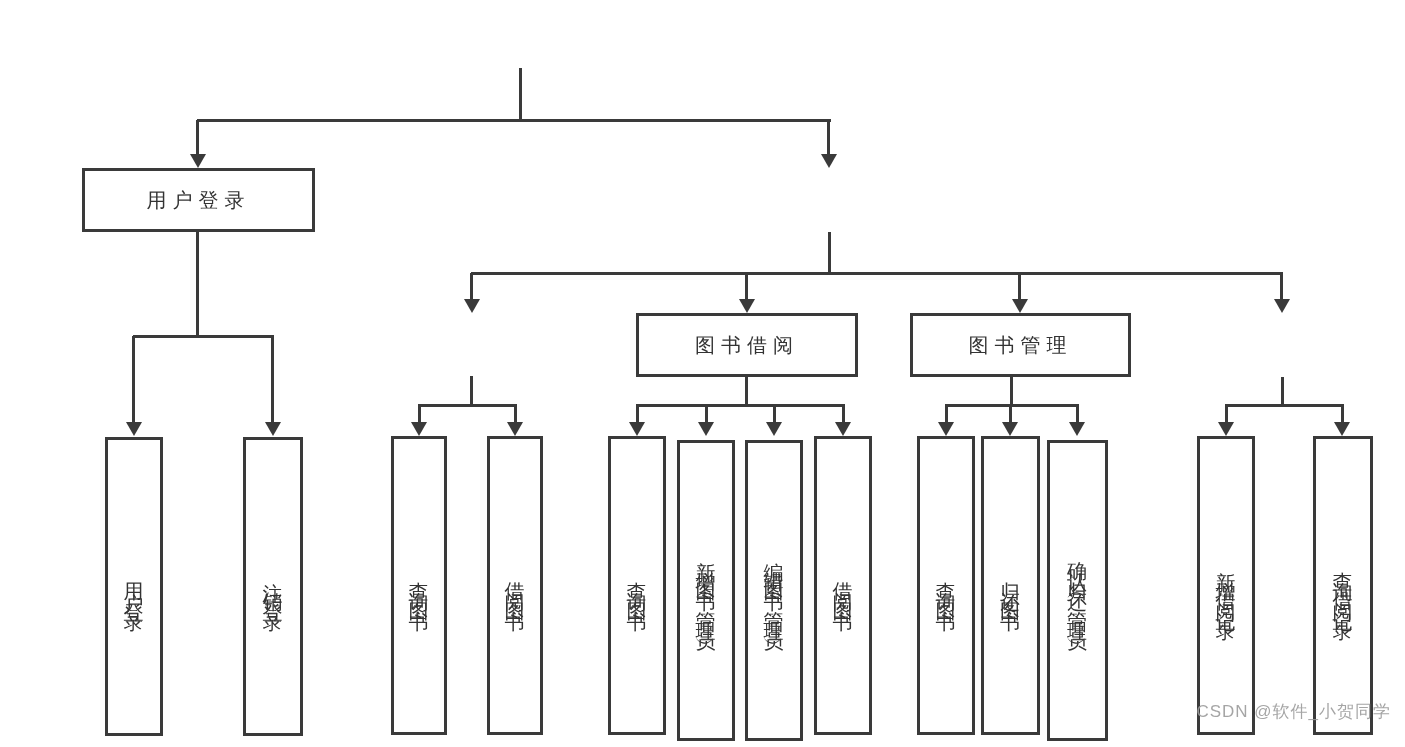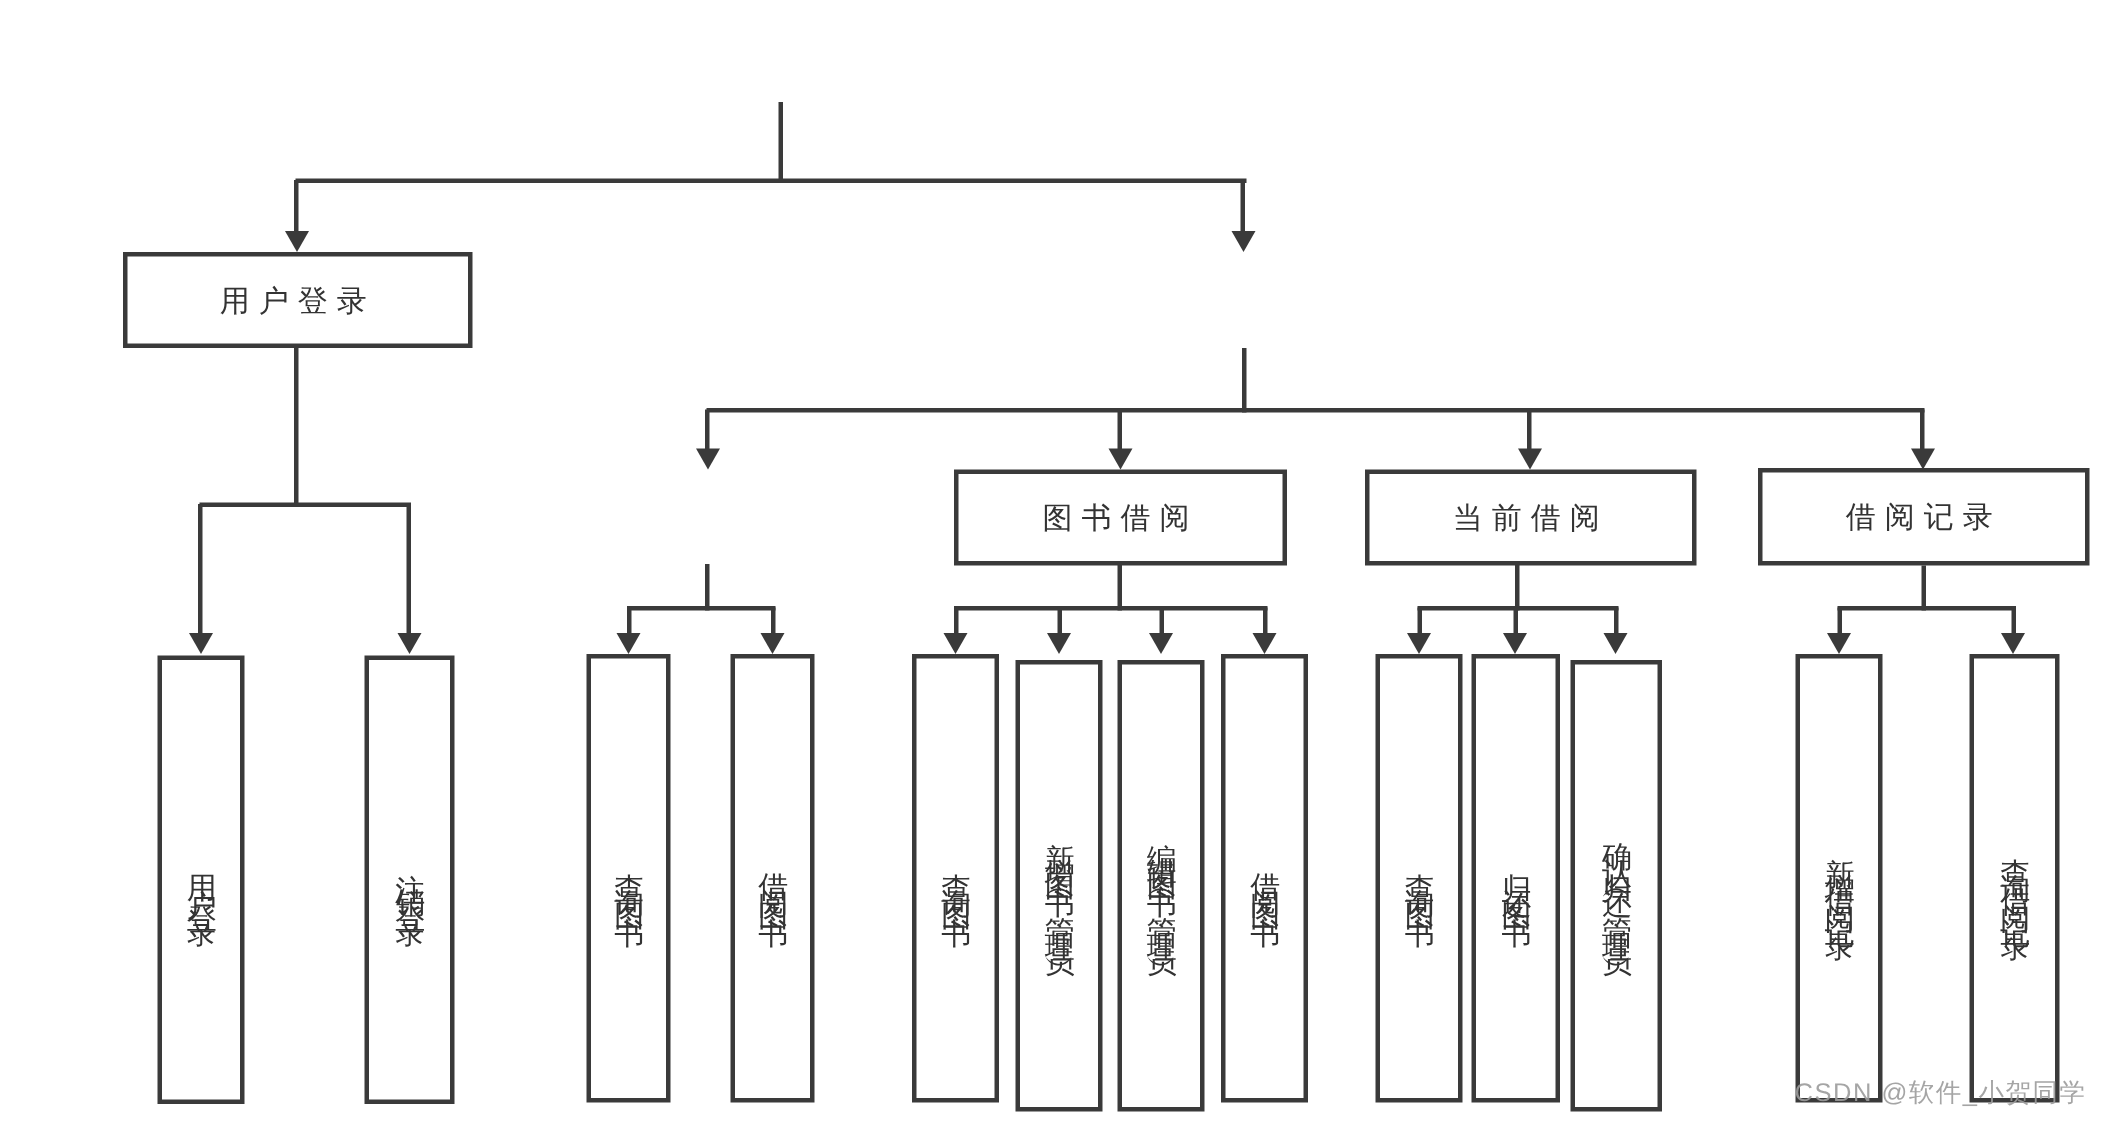--- a/index.html
+++ b/index.html
@@ -21,39 +21,38 @@
     writing-mode:vertical-rl;text-orientation:mixed;
     font-size:20px;line-height:1;letter-spacing:10px;white-space:nowrap;
   }
   .line{position:absolute;background:#3a3a3a;}
   .arrow{
     position:absolute;width:0;height:0;
     border-left:8px solid transparent;border-right:8px solid transparent;
     border-top:14px solid #3a3a3a;
   }
   .watermark{
-    position:absolute;right:14px;bottom:7px;font-size:17px;letter-spacing:1px;
+    position:absolute;right:14px;bottom:24px;font-size:17px;letter-spacing:1px;
     color:#9c9c9c;opacity:.9;z-index:5;white-space:nowrap;
   }
 </style>
 </head>
 <body>
 
 <div class="canvas">
 
 
   <div class="box" style="left:82px;top:168px;width:233px;height:64px;">用户登录</div>
 
 
 
   <div class="box" style="left:636px;top:313px;width:222px;height:64px;">图书借阅</div>
 
-  <div class="box" style="left:910px;top:313px;width:221px;height:64px;">当前借阅</div>
+  <div class="box" style="left:910px;top:313px;width:221px;height:64px;">图书管理</div>
 
-  <div class="box" style="left:1172px;top:312px;width:221px;height:65px;">借阅记录</div>
 
   <div class="vbox" style="left:105px;top:437px;width:58px;height:299px;">
     <span class="vtext">用户登录</span>
   </div>
 
   <div class="vbox" style="left:243px;top:437px;width:60px;height:299px;">
     <span class="vtext">注销登录</span>
   </div>
 
   <div class="vbox" style="left:391px;top:436px;width:56px;height:299px;">

